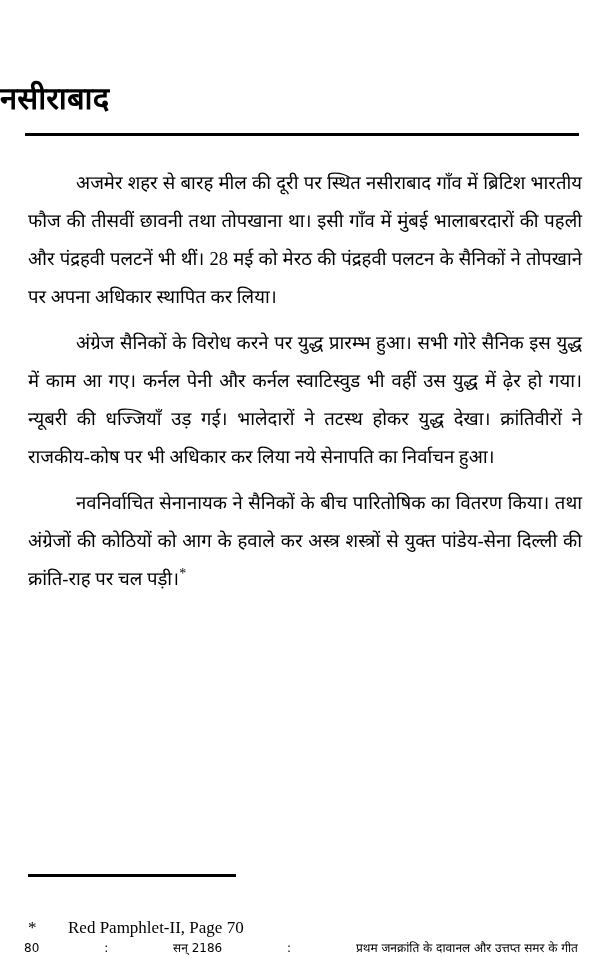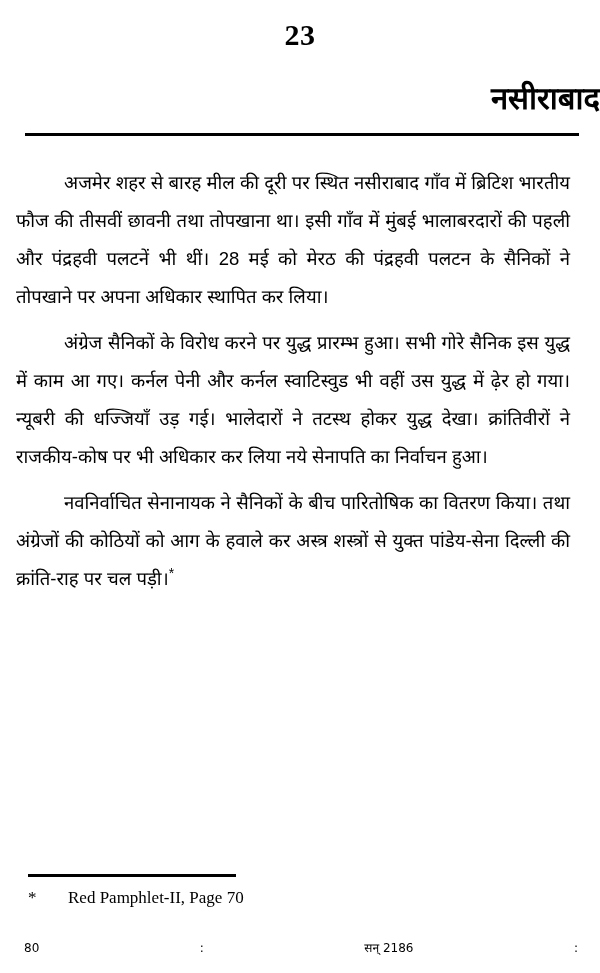--- a/index.html
+++ b/index.html
@@ -37,43 +37,43 @@
     font-size: 30px;
     line-height: 34px;
     letter-spacing: 0.5px;
   }
 
   .chapter-title {
     position: absolute;
     top: 78px;
     left: 0;
     width: 600px;
-    text-align: right;
+    text-align: left;
     font-family: "DejaVu Sans", "Liberation Sans", sans-serif;
     font-weight: bold;
     font-size: 31px;
     line-height: 40px;
   }
 
   .rule-title {
     position: absolute;
     top: 133px;
     left: 25px;
     width: 554px;
     height: 3px;
     background: #000000;
   }
 
   
   .body-text {
     position: absolute;
     top: 164px;
-    left: 16px;
+    left: 28px;
     width: 554px;
-    font-family: Liberation Sans, sans-serif;
+    font-family: Liberation Serif, serif;
     font-size: 18.5px;
     line-height: 38px;
     text-align: justify;
     text-justify: inter-word;
   }
 
   .body-text p {
     margin: 0 0 8px 0;
     text-indent: 48px;
     text-align: justify;
@@ -111,20 +111,21 @@
   }
 
   .footnote-star {
     display: inline-block;
     width: 40px;
     font-size: 17px;
   }
 
   .footnote-text {
     display: inline-block;
+    margin-top: 30px;
   }
 
   
   .running-footer {
     position: absolute;
     top: 935px;
     left: 24px;
     width: 554px;
     font-family: "DejaVu Sans", "Liberation Sans", sans-serif;
     font-size: 12px;
@@ -137,21 +138,20 @@
     display: flex;
     justify-content: space-between;
     width: 100%;
   }
 </style>
 </head>
 <body>
 
 <div class="page">
 
-  <div class="chapter-number">23</div>
 
   <div class="chapter-title">नसीराबाद</div>
 
   <div class="rule-title"></div>
 
   <div class="body-text">
     <p>अजमेर शहर से बारह मील की दूरी पर स्थित नसीराबाद गाँव में ब्रिटिश भारतीय फौज की तीसवीं छावनी तथा तोपखाना था। इसी गाँव में मुंबई भालाबरदारों की पहली और पंद्रहवी पलटनें भी थीं। 28 मई को मेरठ की पंद्रहवी पलटन के सैनिकों ने तोपखाने पर अपना अधिकार स्थापित कर लिया।</p>
     <p>अंग्रेज सैनिकों के विरोध करने पर युद्ध प्रारम्भ हुआ। सभी गोरे सैनिक इस युद्ध में काम आ गए। कर्नल पेनी और कर्नल स्वाटिस्वुड भी वहीं उस युद्ध में ढ़ेर हो गया। न्यूबरी की धज्जियाँ उड़ गई। भालेदारों ने तटस्थ होकर युद्ध देखा। क्रांतिवीरों ने राजकीय-कोष पर भी अधिकार कर लिया नये सेनापति का निर्वाचन हुआ।</p>
     <p><span>नवनिर्वाचित सेनानायक ने सैनिकों के बीच पारितोषिक का वितरण किया। तथा अंग्रेजों की कोठियों को आग के हवाले कर अस्त्र शस्त्रों से युक्त पांडेय-सेना दिल्ली की क्रांति-राह पर चल पड़ी।</span><span class="fn-marker">*</span></p>
   </div>
@@ -161,16 +161,17 @@
   <div class="footnote">
     <span class="footnote-star">*</span><span class="footnote-text">Red Pamphlet-II, Page 70</span>
   </div>
 
   <div class="running-footer">
     <div class="footer-inner">
       <span>80</span>
       <span>:</span>
       <span>सन् 2186</span>
       <span>:</span>
+      <span>प्रथम जनक्रांति के दावानल और उत्तप्त समर के गीत</span>
     </div>
   </div>
 
 </div>
 
 </body></html>

